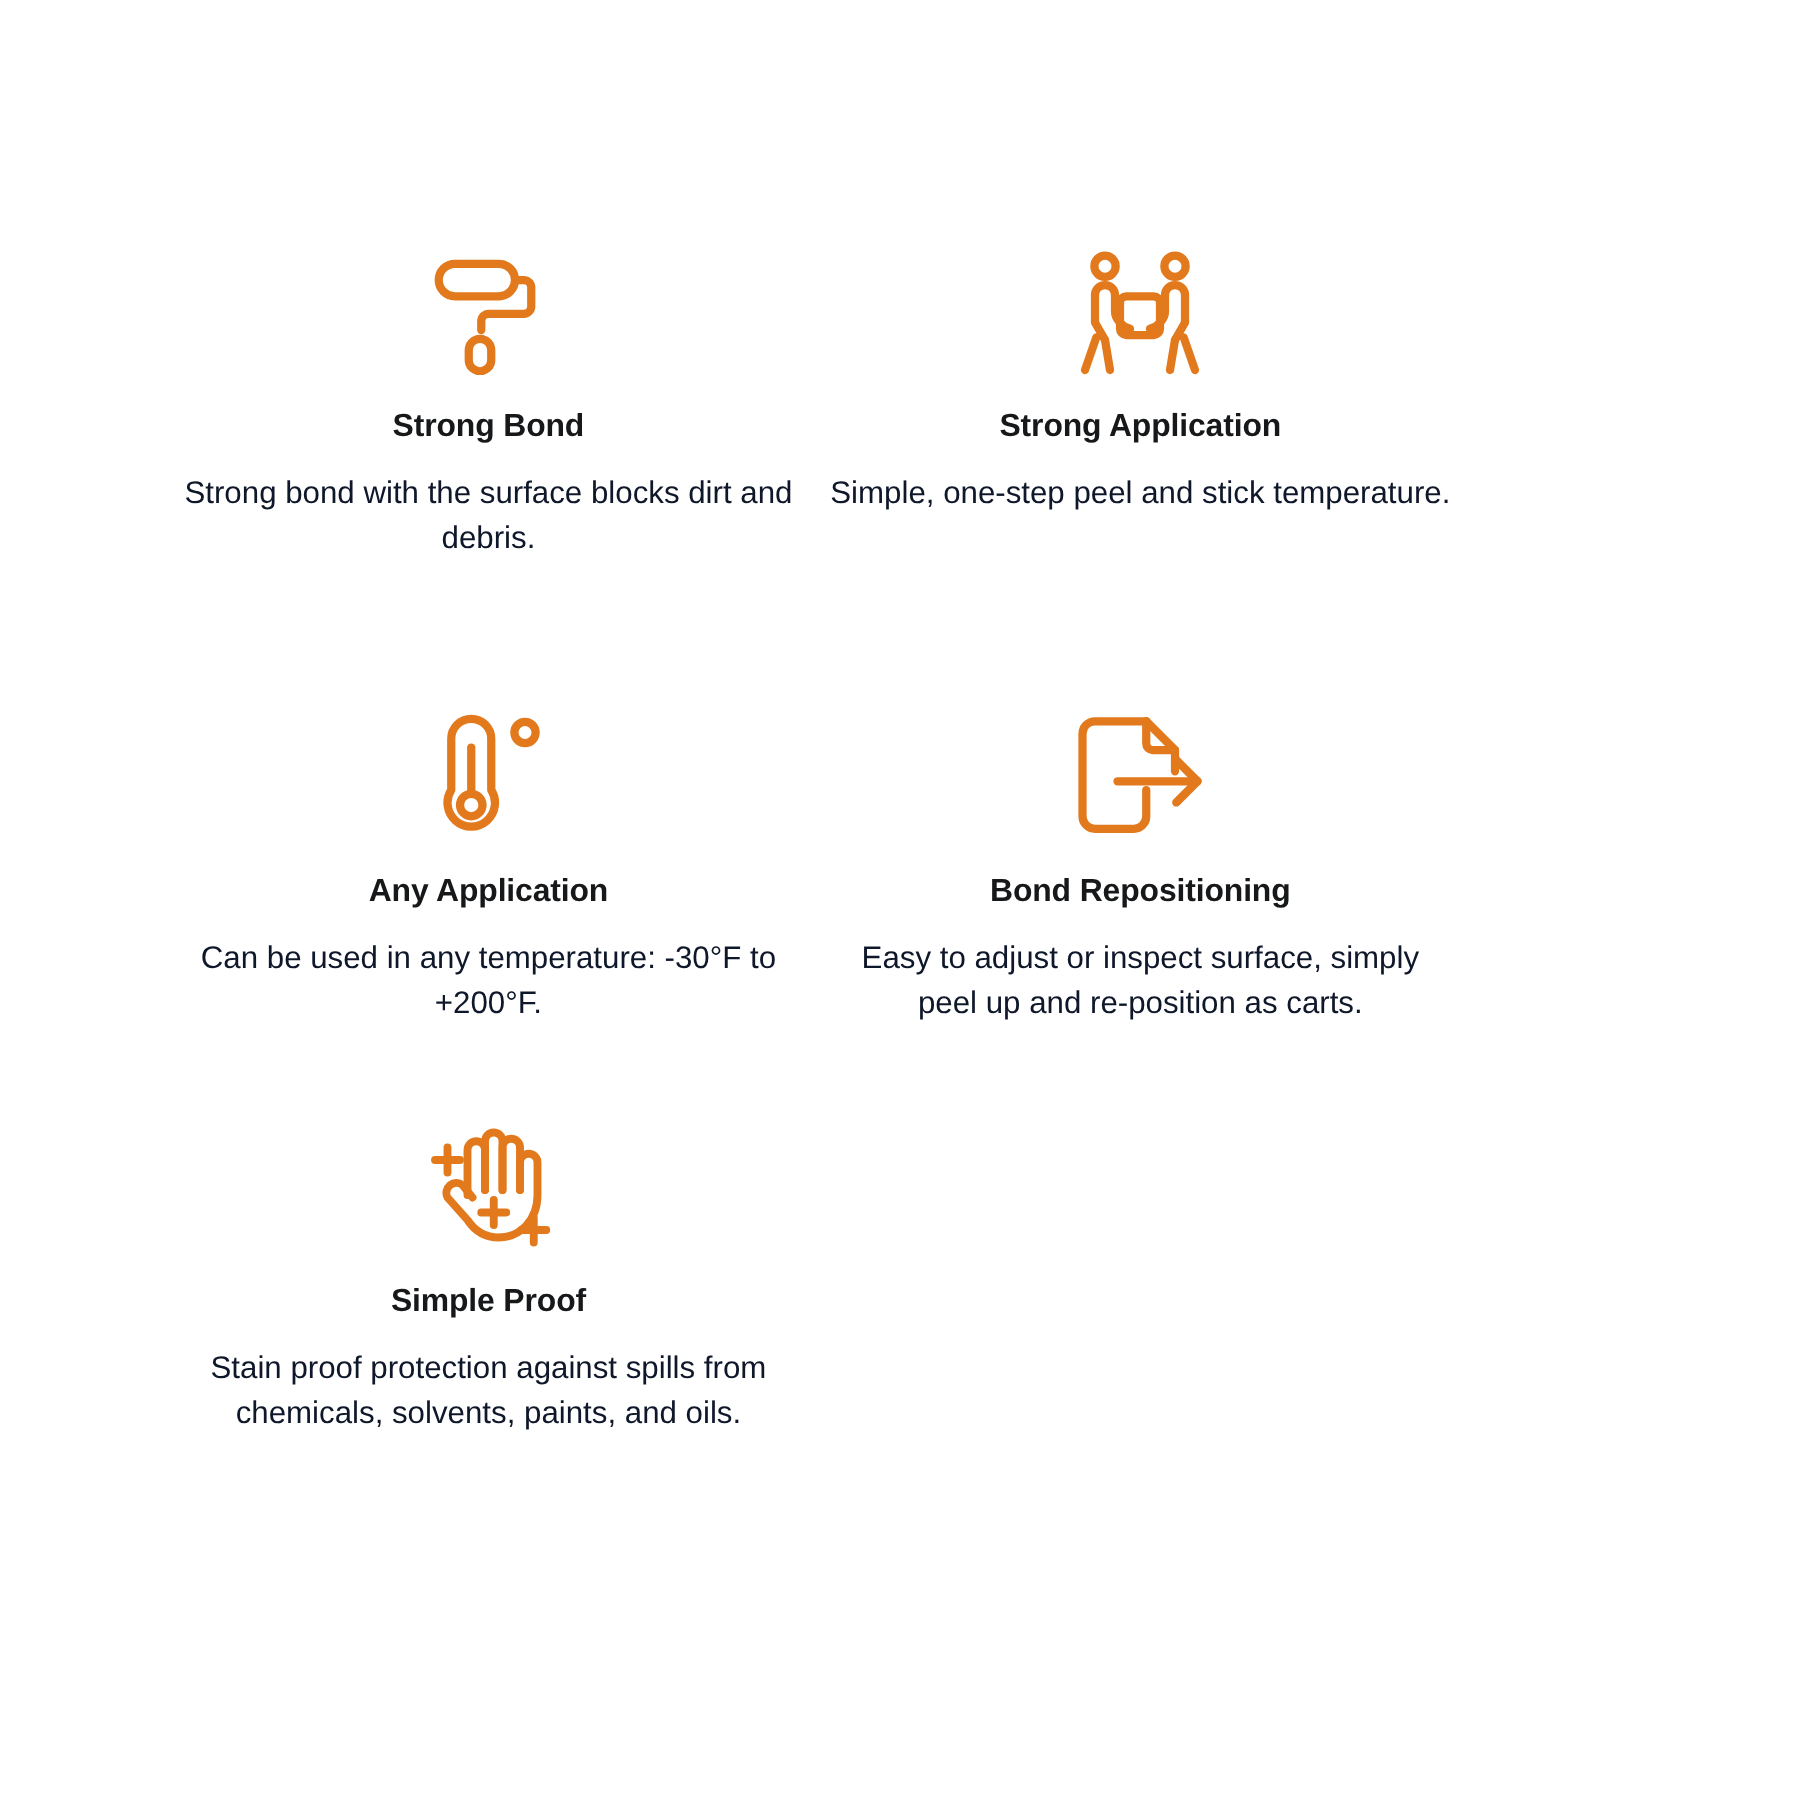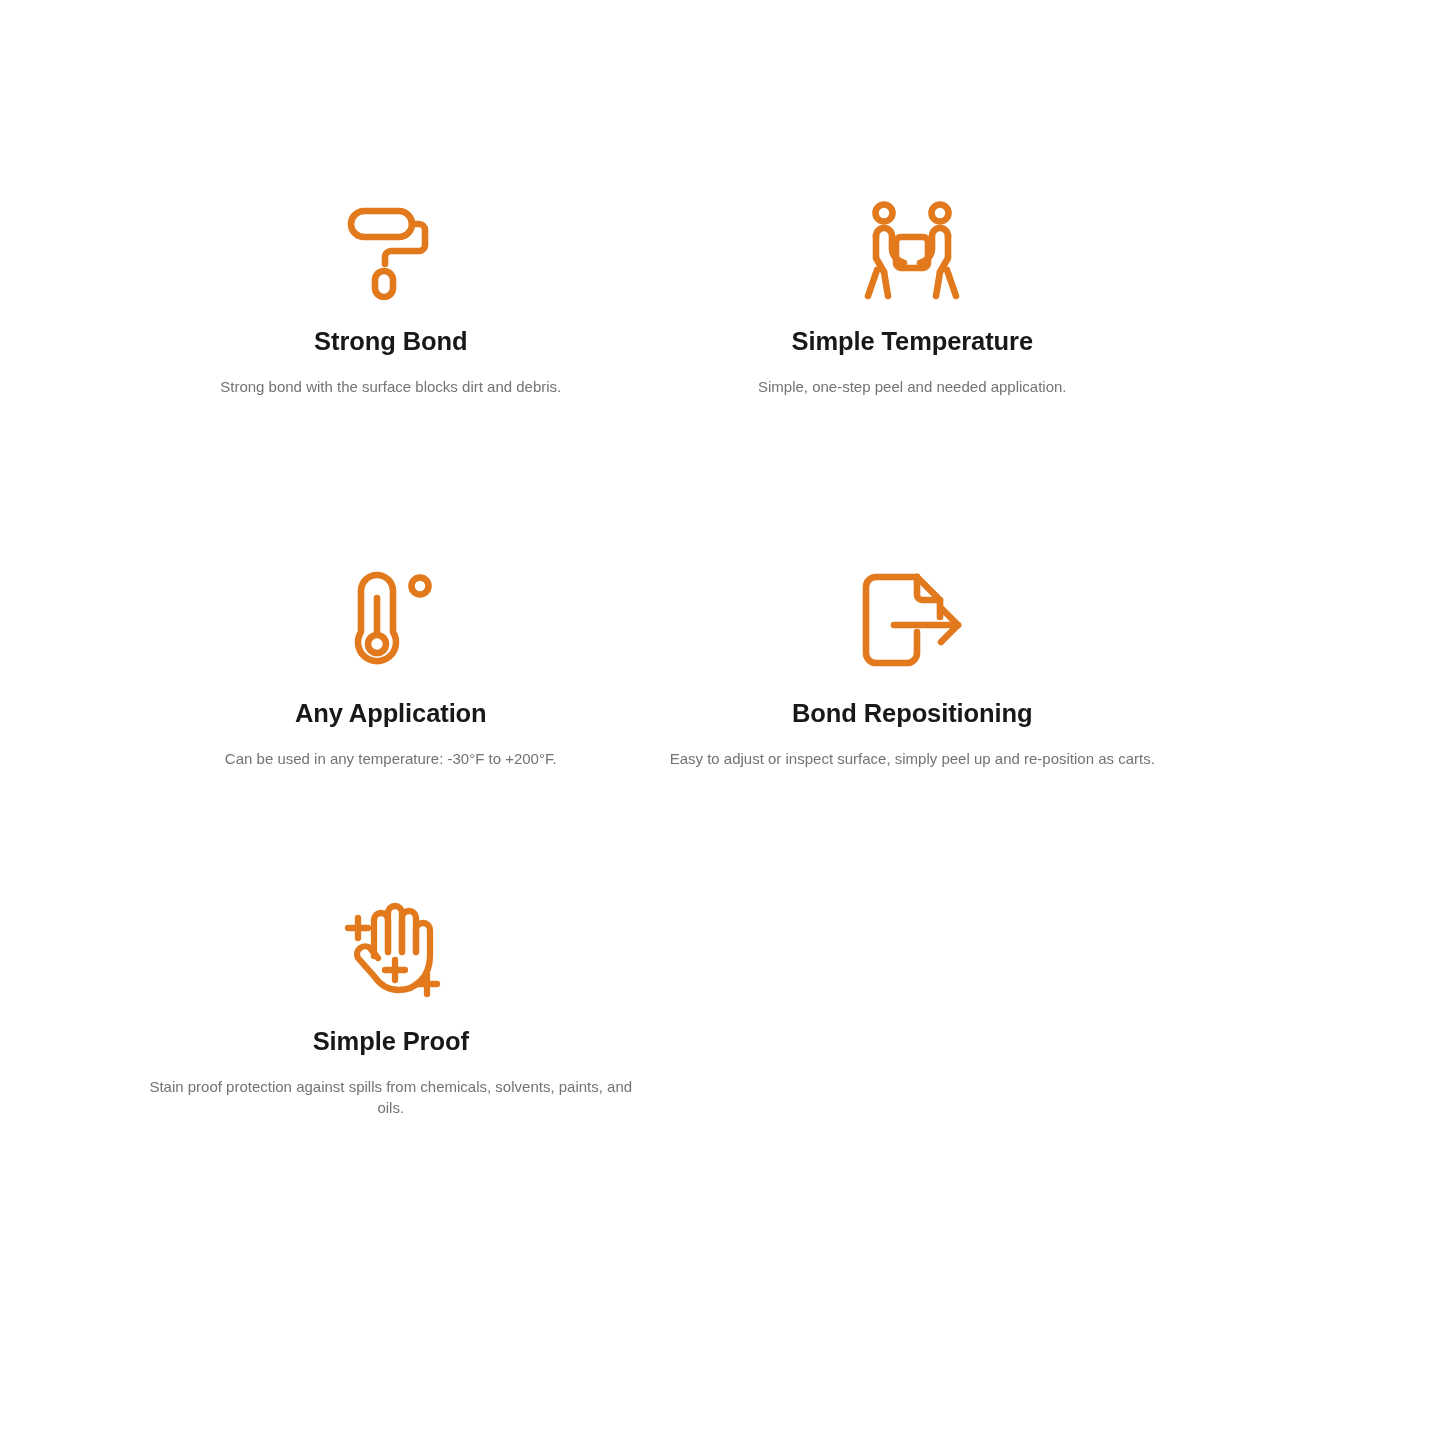--- a/index.html
+++ b/index.html
@@ -49,24 +49,24 @@
   .feature-title {
     font-size: 25.5px;
     font-weight: bold;
     line-height: 1.25;
     color: #16181a;
     letter-spacing: -0.1px;
     margin: 0 0 18px 0;
   }
 
   .feature-desc {
-    font-size: 15px;
+    font-size: 25px;
     font-weight: 400;
     line-height: 1.44;
-    color: #737373;
+    color: #0f172a;
     margin: 0;
     max-width: 500px;
   }
 
   
   .cell-r1 .icon-wrap { height: 104px; }
   .cell-r2 .icon-wrap { height: 106px; }
   .cell-r3-left .icon-wrap { height: 104px; }
   .cell-r3-right .icon-wrap { height: 92px; padding-top: 4px; }
   .cell-r3-right .feature-title { margin-bottom: 17px; }
@@ -97,22 +97,22 @@
         <path d="M18 36 a8 8 0 0 1 16 0 v13 c0 6 5 12 12 14"></path>
         <path d="M90 36 a8 8 0 0 0 -16 0 v13 c0 6 -5 12 -12 14"></path>
         <path d="M18 36 v22 l8 14"></path>
         <path d="M90 36 v22 l-8 14"></path>
         <path d="M26 72 l4 24"></path>
         <path d="M82 72 l-4 24"></path>
         <path d="M19 70 l-9 26"></path>
         <path d="M89 70 l9 26"></path>
       </svg>
     </div>
-    <h3 class="feature-title">Simple Temperature</h3>
-    <p class="feature-desc">Simple, one-step peel and needed application.</p>
+    <h3 class="feature-title">Strong Application</h3>
+    <p class="feature-desc">Simple, one-step peel and stick temperature.</p>
   </div>
 
   <div class="feature-cell cell-r2">
     <div class="icon-wrap">
       <svg width="100" height="100" viewBox="0 0 100 100" fill="none" stroke="#E2791C" stroke-width="6.6" stroke-linecap="round" stroke-linejoin="round">
         <path d="M52 62 V21 a16 16 0 0 0 -32 0 V62 a19 19 0 1 0 32 0 Z"></path>
         <path d="M36 28 v35"></path>
         <circle cx="36" cy="74" r="9"></circle>
         <circle cx="79" cy="16" r="8.5"></circle>
       </svg>

